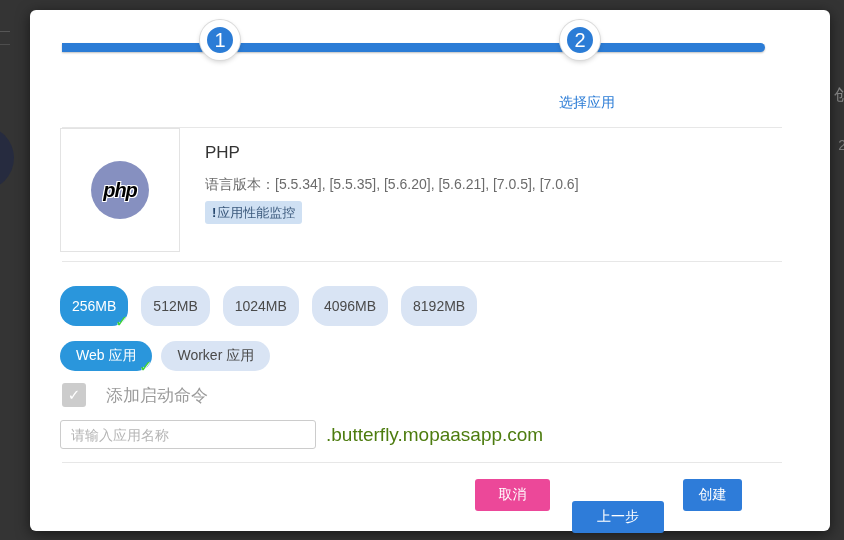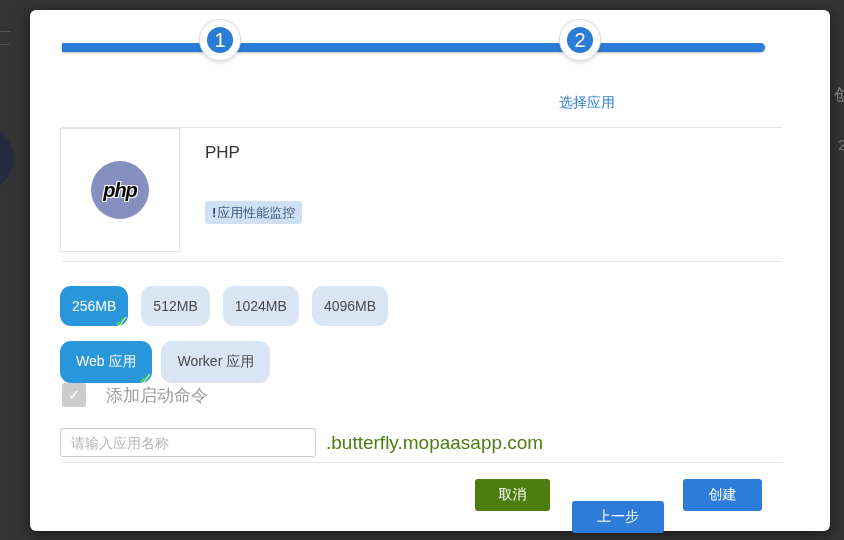--- a/index.html
+++ b/index.html
@@ -59,52 +59,52 @@
   .app-versions { position:absolute; left:175px; top:166px; font-size:14px; color:#6b6b6b; }
   .app-tag { position:absolute; left:175px; top:191px; height:23px;
     background:#cfe0f3; border-radius:3px; padding:0 7px;
     display:inline-flex; align-items:center; font-size:13px; color:#3c5a7d; }
   .app-tag .bang { font-weight:bold; color:#26476e; margin-right:1px; }
 
   
   .row { position:absolute; left:30px; display:flex; }
   .mem-row { top:276px; }
   .type-row { top:331px; }
-  .opt-btn { position:relative; border:none; cursor:pointer; border-radius:11px;
+  .opt-btn { position:relative; border:none; cursor:pointer; border-radius:16px;
     background:#d9e4f4; color:#4a4a4a; font-size:14px;
     font-family:"Liberation Sans","DejaVu Sans",sans-serif;
     display:flex; align-items:center; justify-content:center; }
   .mem-row .opt-btn { height:40px; padding:0 12px; margin-right:13px; min-width:66px; }
-  .type-row .opt-btn { height:42px; padding:0 16px; margin-right:9px; }
+  .type-row .opt-btn { height:30px; padding:0 16px; margin-right:9px; }
   .opt-btn.selected { background:#2a96dc; color:#fff; }
   .check { position:absolute; right:0; bottom:-4px; color:#3fd332; font-size:16px;
     font-weight:bold; line-height:1; text-shadow:0 1px 0 #fff, 1px 0 0 rgba(255,255,255,.6); }
 
   
   .startup-row { position:absolute; left:32px; top:373px; display:flex; align-items:center; }
   .checkbox { width:24px; height:24px; background:#cccccc; border-radius:3px;
     display:flex; align-items:center; justify-content:center;
     color:#fff; font-size:15px; font-weight:bold; cursor:pointer; }
   .startup-label { margin-left:20px; font-size:17px; color:#9b9b9b; }
 
   
-  .name-row { position:absolute; left:30px; top:410px; display:flex; align-items:center;margin-top:8px; }
+  .name-row { position:absolute; left:30px; top:410px; display:flex; align-items:center; }
   .name-input { width:256px; height:29px; border:1px solid #cccccc; border-radius:3px;
     padding:0 10px; font-size:14px; color:#333; outline:none;
     font-family:"Liberation Sans","DejaVu Sans",sans-serif; }
   .name-input::placeholder { color:#b5b5b5; }
   .domain-suffix { margin-left:10px; font-size:19px; color:#4d7c0f; }
 
   
   .footer-btn { position:absolute; top:469px; height:32px; border:none; border-radius:3px;
     color:#fff; font-size:14px; cursor:pointer;
     font-family:"Liberation Sans","DejaVu Sans",sans-serif; }
-  .btn-cancel { left:445px; width:75px; background:#4d7c0f; }
+  .btn-cancel { left:445px; width:75px; background:#ec4899; }
   .btn-prev { left:542px; width:92px; background:#2e7cd9;margin-top:22px; }
-  .btn-create { left:653px; width:79px; background:#2e7cd9; }
+  .btn-create { left:653px; width:59px; background:#2e7cd9; }
 </style>
 </head>
 <body>
 
 <div class="bg-smudge"></div>
 <div class="bg-circle"></div>
 <span class="bg-frag bg-frag-right1">创</span>
 <span class="bg-frag bg-frag-right2">2</span>
 
 <div class="modal">
@@ -120,39 +120,43 @@
     <div class="step-label l2">选择应用</div>
   </div>
   <div class="divider div1"></div>
 
   <div class="app-icon-box">
     <div class="php-circle">
       <span>php</span>
     </div>
   </div>
   <div class="app-title">PHP</div>
+  <div class="app-versions">语言版本：[5.5.34], [5.5.35], [5.6.20], [5.6.21], [7.0.5], [7.0.6]</div>
   <div class="app-tag">
     <span class="bang">!</span>
     <span>应用性能监控</span>
   </div>
   <div class="divider div2"></div>
 
   <div class="row mem-row">
     <button class="opt-btn selected">
       <span>256MB</span>
       <span class="check">✓</span>
     </button>
     <button class="opt-btn">
       <span>512MB</span>
     </button>
     <button class="opt-btn">
       <span>1024MB</span>
     </button>
     <button class="opt-btn">
       <span>4096MB</span>
+    </button>
+    <button class="opt-btn">
+      <span>8192MB</span>
     </button>
   </div>
 
   <div class="row type-row">
     <button class="opt-btn selected">
       <span>Web 应用</span>
       <span class="check">✓</span>
     </button>
     <button class="opt-btn">
       <span>Worker 应用</span>

